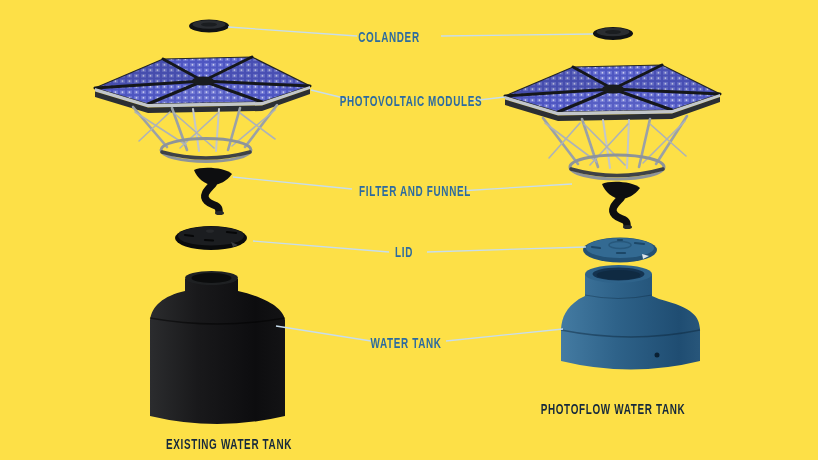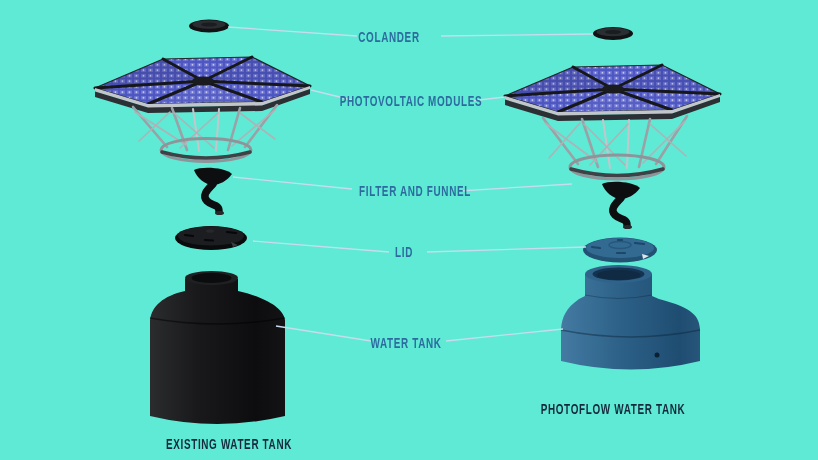--- a/index.html
+++ b/index.html
@@ -1,17 +1,17 @@
 <!DOCTYPE html>
 <html style="--label_blue: #2d6b9f; --label_navy: #16293c; --leader_line: #c7dded; --pv_panel_blue: #5a62c9; --pv_frame_black: #15171a; --existing_tank_black: #141416; --photoflow_tank_blue: #2e6289; --support_frame_gray: #9ba1a6;"><head>
 <meta charset="utf-8">
 <style>
   html,body{margin:0;padding:0;background:#fff;}
   #app{
-    position:relative;width:818px;height:460px;background:#5eead4;overflow:hidden;
+    position:relative;width:818px;height:460px;background:#fde047;overflow:hidden;
     font-family:"Liberation Sans",sans-serif;
   }
   #drawing{position:absolute;left:0;top:0;}
   .leader{stroke:var(--leader_line,#c7dded);stroke-width:1.3;fill:none;}
   .lbl{
     position:absolute;
     transform:translate(-50%,-50%) scaleX(.66);
     white-space:nowrap;
     font-weight:bold;
     font-size:15px;

